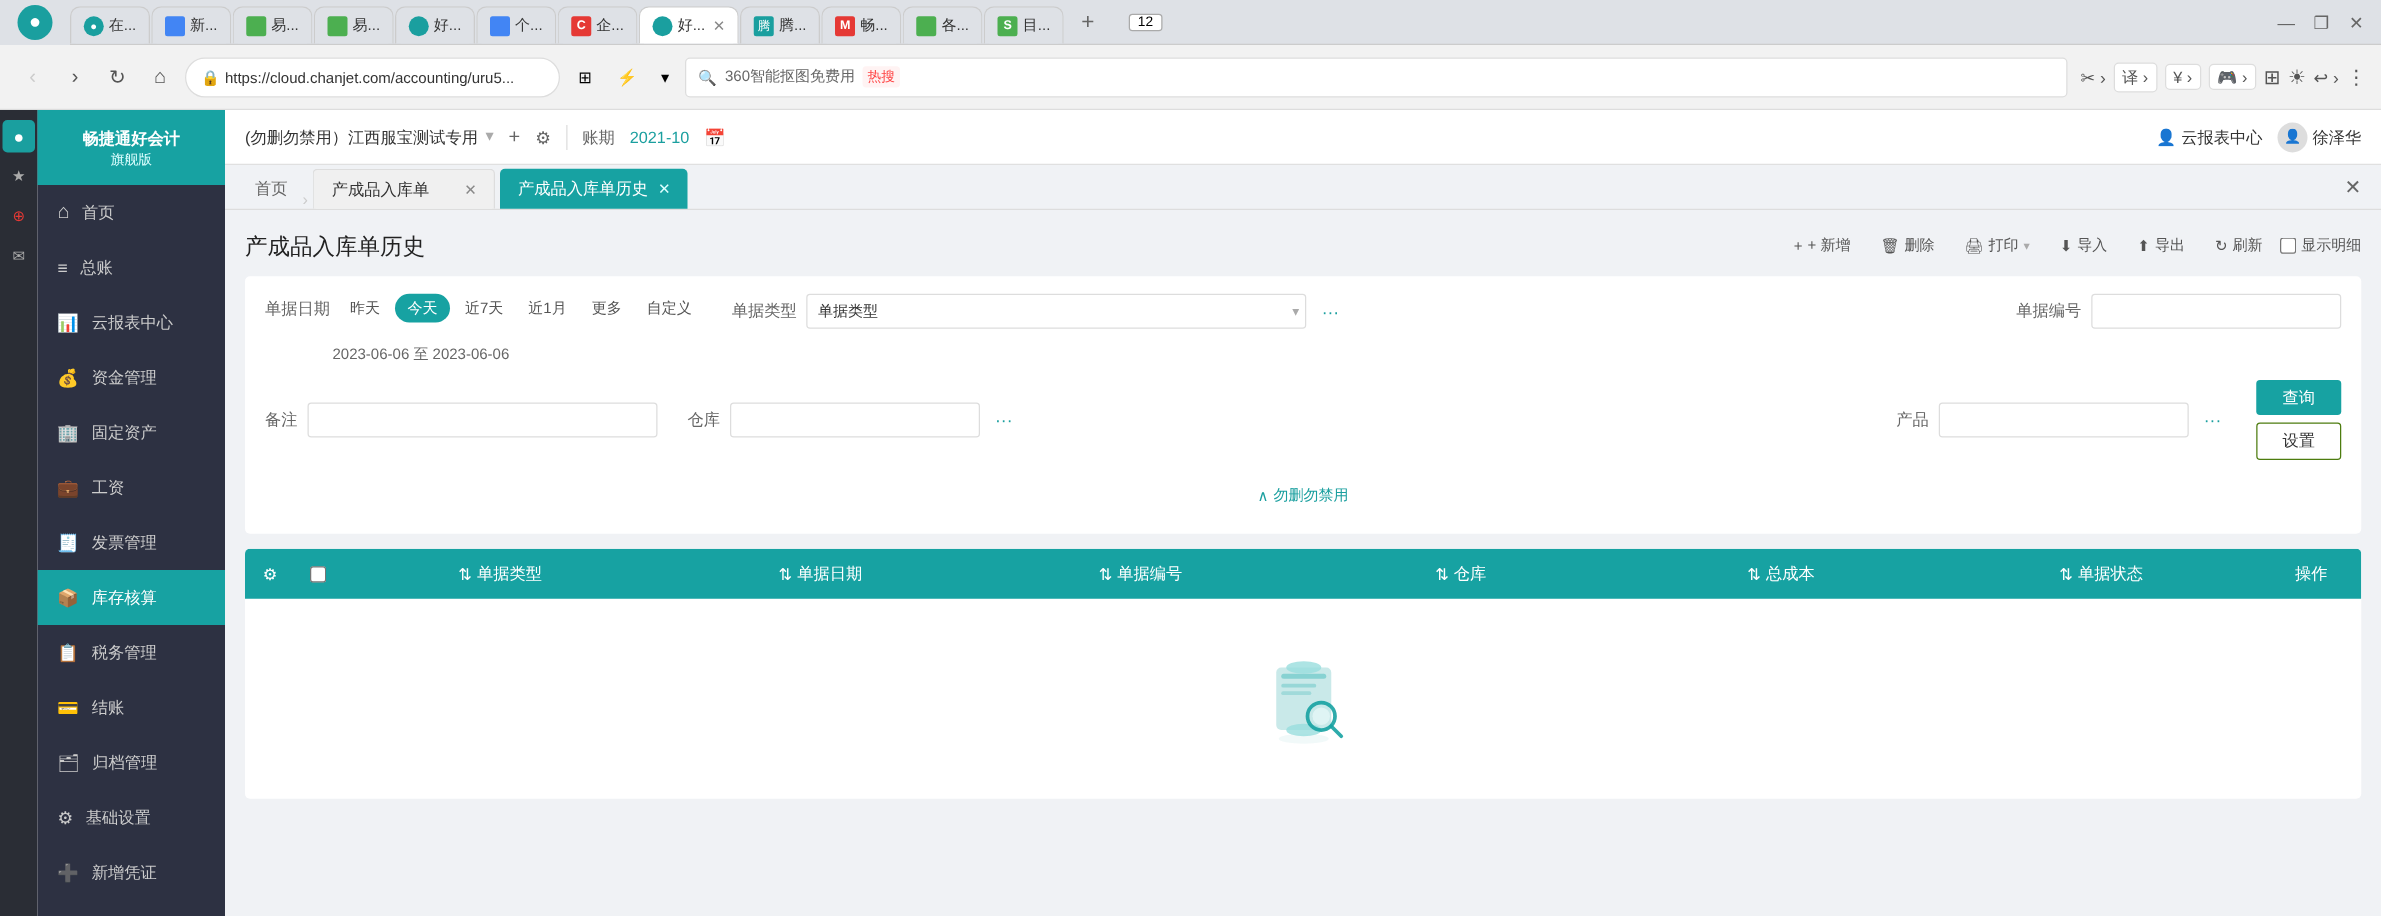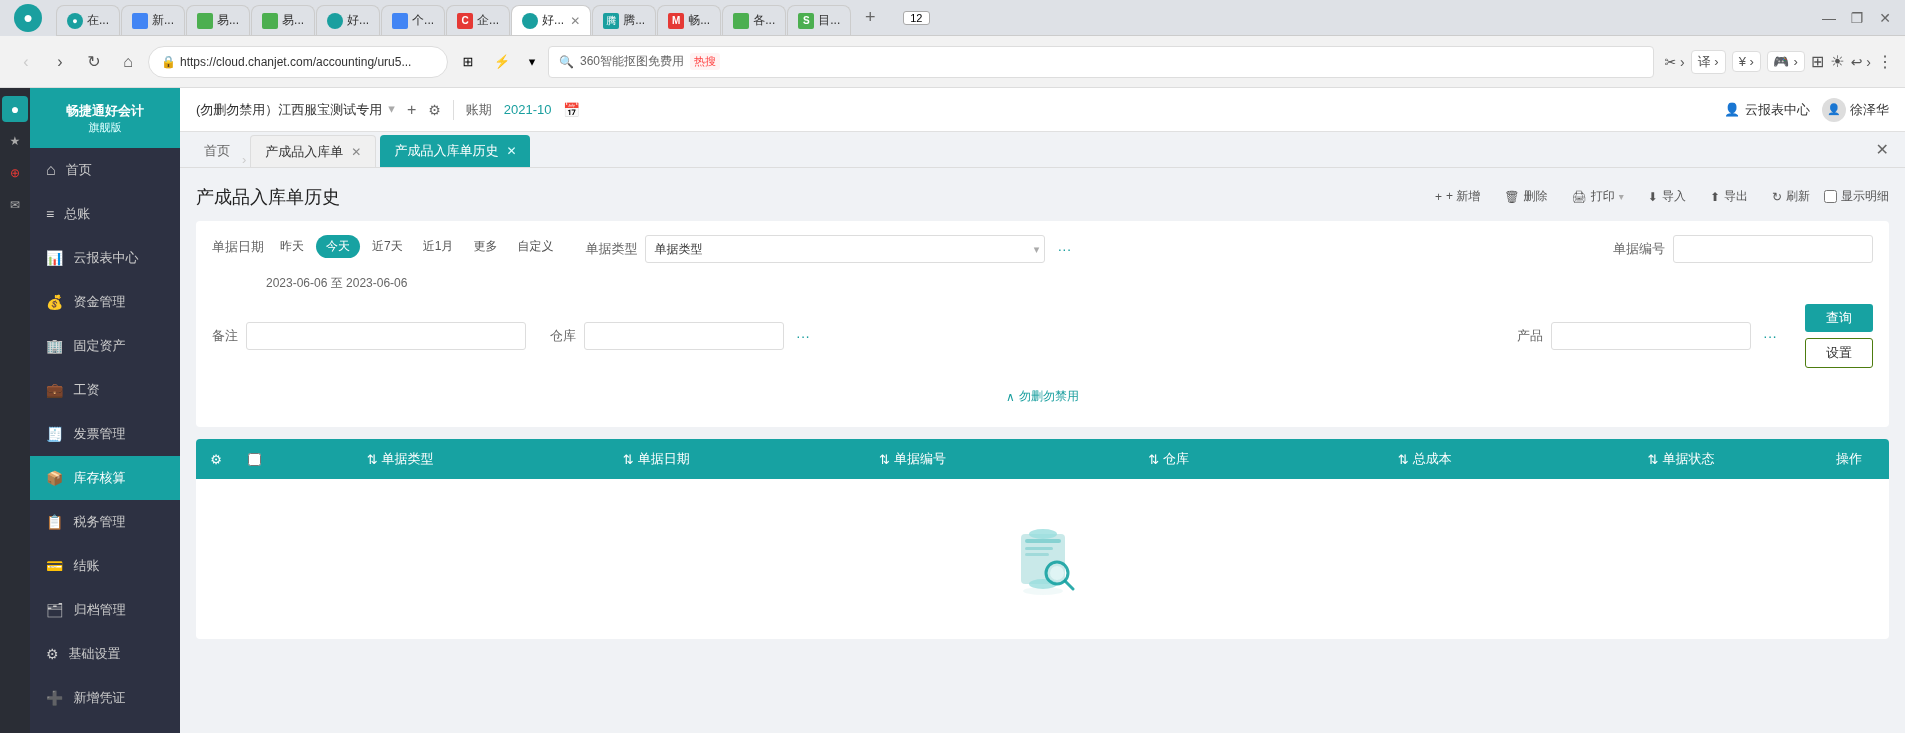--- a/index.html
+++ b/index.html
@@ -212,21 +212,21 @@
             <span style="width:24px;height:24px;background:#ddd;border-radius:50%;display:inline-flex;align-items:center;justify-content:center;font-size:11px;">👤</span>
             <span>徐泽华</span>
           </div>
         </div>
       </div>
 
       <div style="height:36px;background:#f0f2f5;display:flex;align-items:flex-end;padding:0 16px;gap:4px;border-bottom:1px solid #ddd;">
         <div style="color:#666;font-size:13px;cursor:pointer;padding:0 8px;height:32px;display:flex;align-items:center;">首页</div>
         <div style="color:#ccc;font-size:13px;">›</div>
 
-        <div style="height:32px;display:flex;align-items:center;padding:0 14px;background:#f0f0f0;border:1px solid #ddd;border-bottom:none;border-radius:4px 4px 0 0;font-size:13px;cursor:pointer;color:#333;">
+        <div style="height:32px;display:flex;align-items:center;padding:0 14px;background:#f0f0f0;border:1px solid #ddd;border-bottom:none;border-radius:4px 4px 0 0;font-size:13px;cursor:pointer;color:#333;gap:20px;">
           <span>产成品入库单</span>
           <span style="margin-left:8px;color:#888;font-size:12px;">✕</span>
         </div>
 
         <div style="height:32px;display:flex;align-items:center;padding:0 14px;background:#17a2a2;border:none;border-radius:4px 4px 0 0;font-size:13px;cursor:pointer;color:#fff;">
           <span>产成品入库单历史</span>
           <span style="margin-left:8px;color:#dff;font-size:12px;">✕</span>
         </div>
 
         <div style="margin-left:auto;color:#666;cursor:pointer;font-size:16px;align-self:center;">✕</div>

